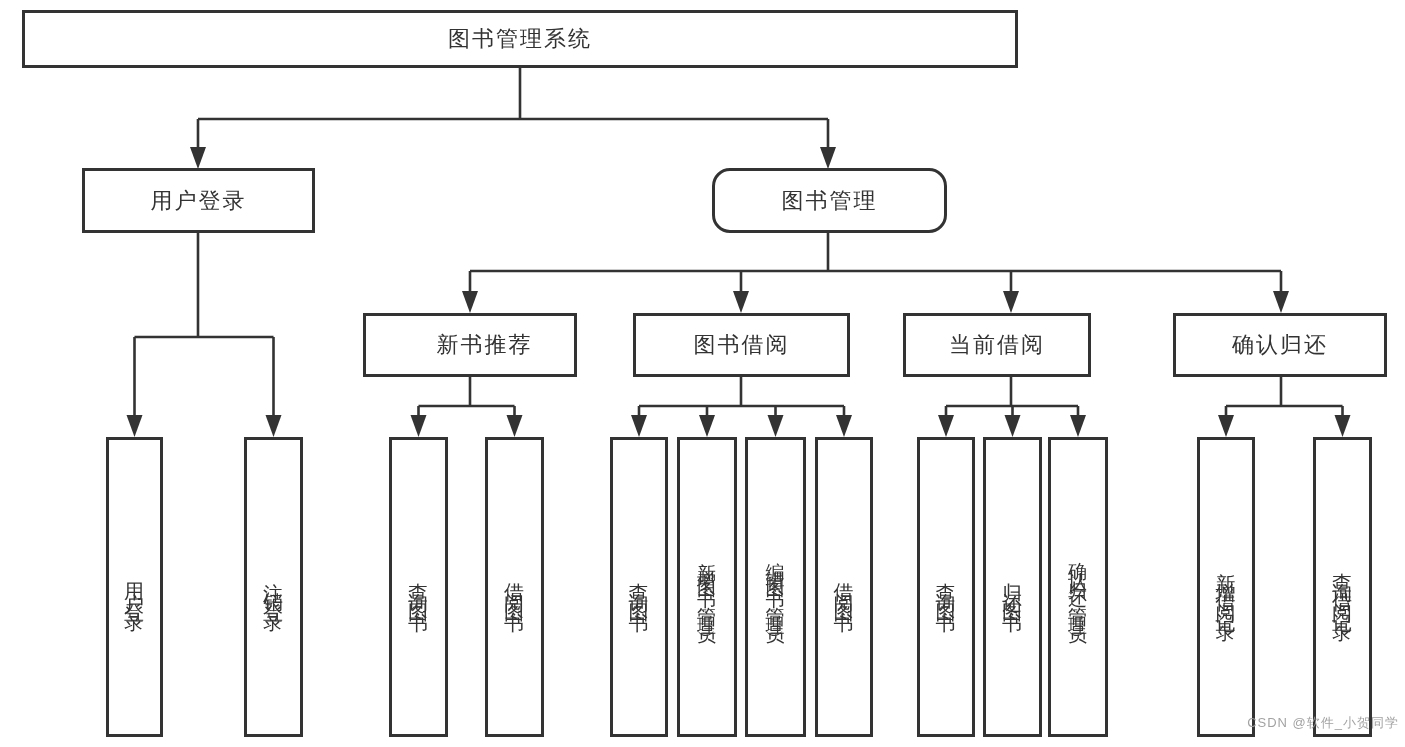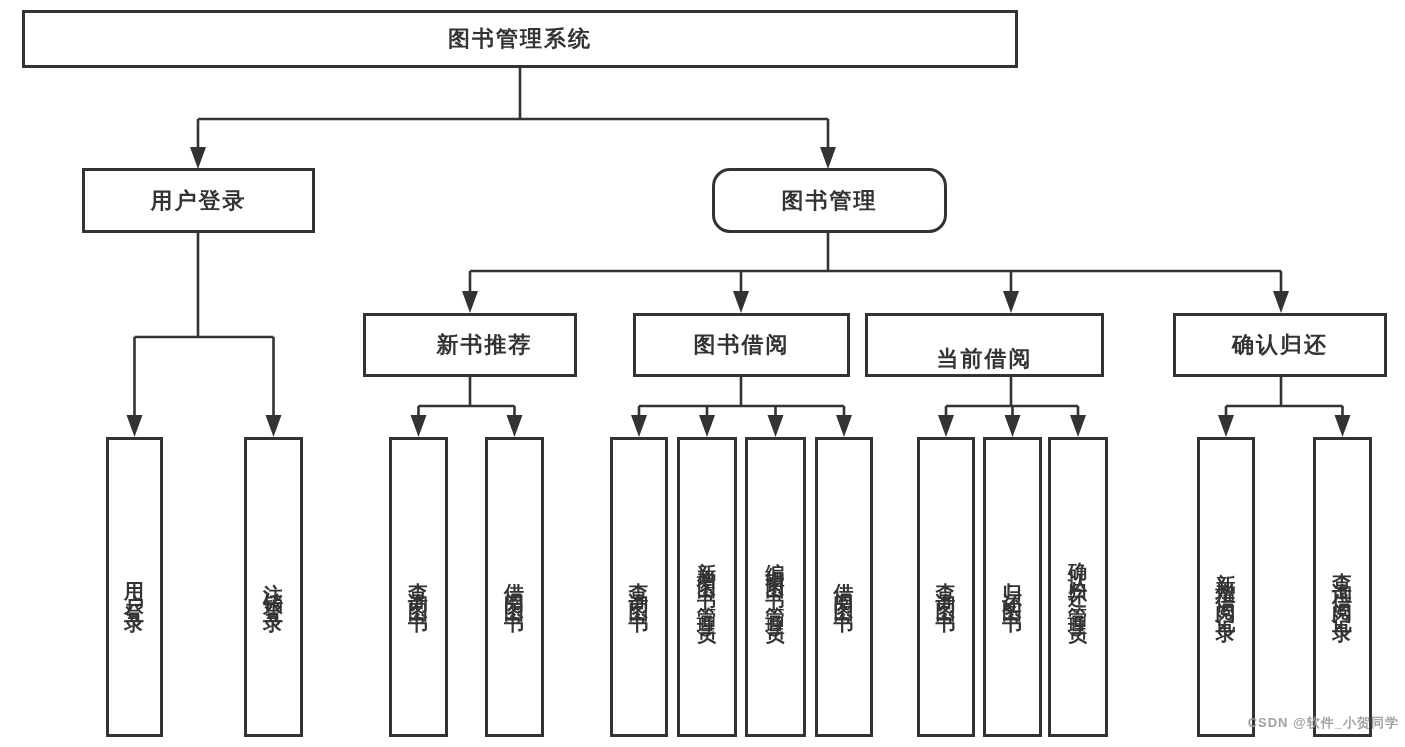--- a/index.html
+++ b/index.html
@@ -8,21 +8,20 @@
     --bg:#ffffff;
     --wm:#9b9b9b;
   }
   html,body{margin:0;padding:0;background:var(--bg);}
   .canvas{
     position:relative;
     width:1405px;height:747px;
     background:var(--bg);
     font-family:"Liberation Sans","DejaVu Sans",sans-serif;
     overflow:hidden;
-    font-weight:bold;
   }
   .connectors{position:absolute;left:0;top:0;}
   .connectors .wires{stroke:var(--line);stroke-width:2.6;fill:none;}
   .connectors .heads{fill:var(--line);stroke:none;}
   .box{
     position:absolute;
     box-sizing:border-box;
     border:3px solid var(--line);
     background:var(--bg);
     display:flex;align-items:center;justify-content:center;
@@ -103,21 +102,21 @@
   <div class="box hbox" style="left:712px;top:168px;width:235px;height:65px;border-radius:18px;">
     <span>图书管理</span>
   </div>
 
   <div class="box hbox" style="left:363px;top:313px;width:214px;height:64px;padding-left:29px;">
     <span>新书推荐</span>
   </div>
   <div class="box hbox" style="left:633px;top:313px;width:217px;height:64px;">
     <span>图书借阅</span>
   </div>
-  <div class="box hbox" style="left:865px;top:313px;width:239px;height:64px;align-items:flex-end;">
+  <div class="box hbox" style="left:903px;top:313px;width:188px;height:64px;">
     <span>当前借阅</span>
   </div>
   <div class="box hbox" style="left:1173px;top:313px;width:214px;height:64px;">
     <span>确认归还</span>
   </div>
 
   <div class="box vbox" style="left:106px;top:437px;width:57px;height:300px;">
     <span class="vtext">用户登录</span>
   </div>
   <div class="box vbox" style="left:244px;top:437px;width:59px;height:300px;">

